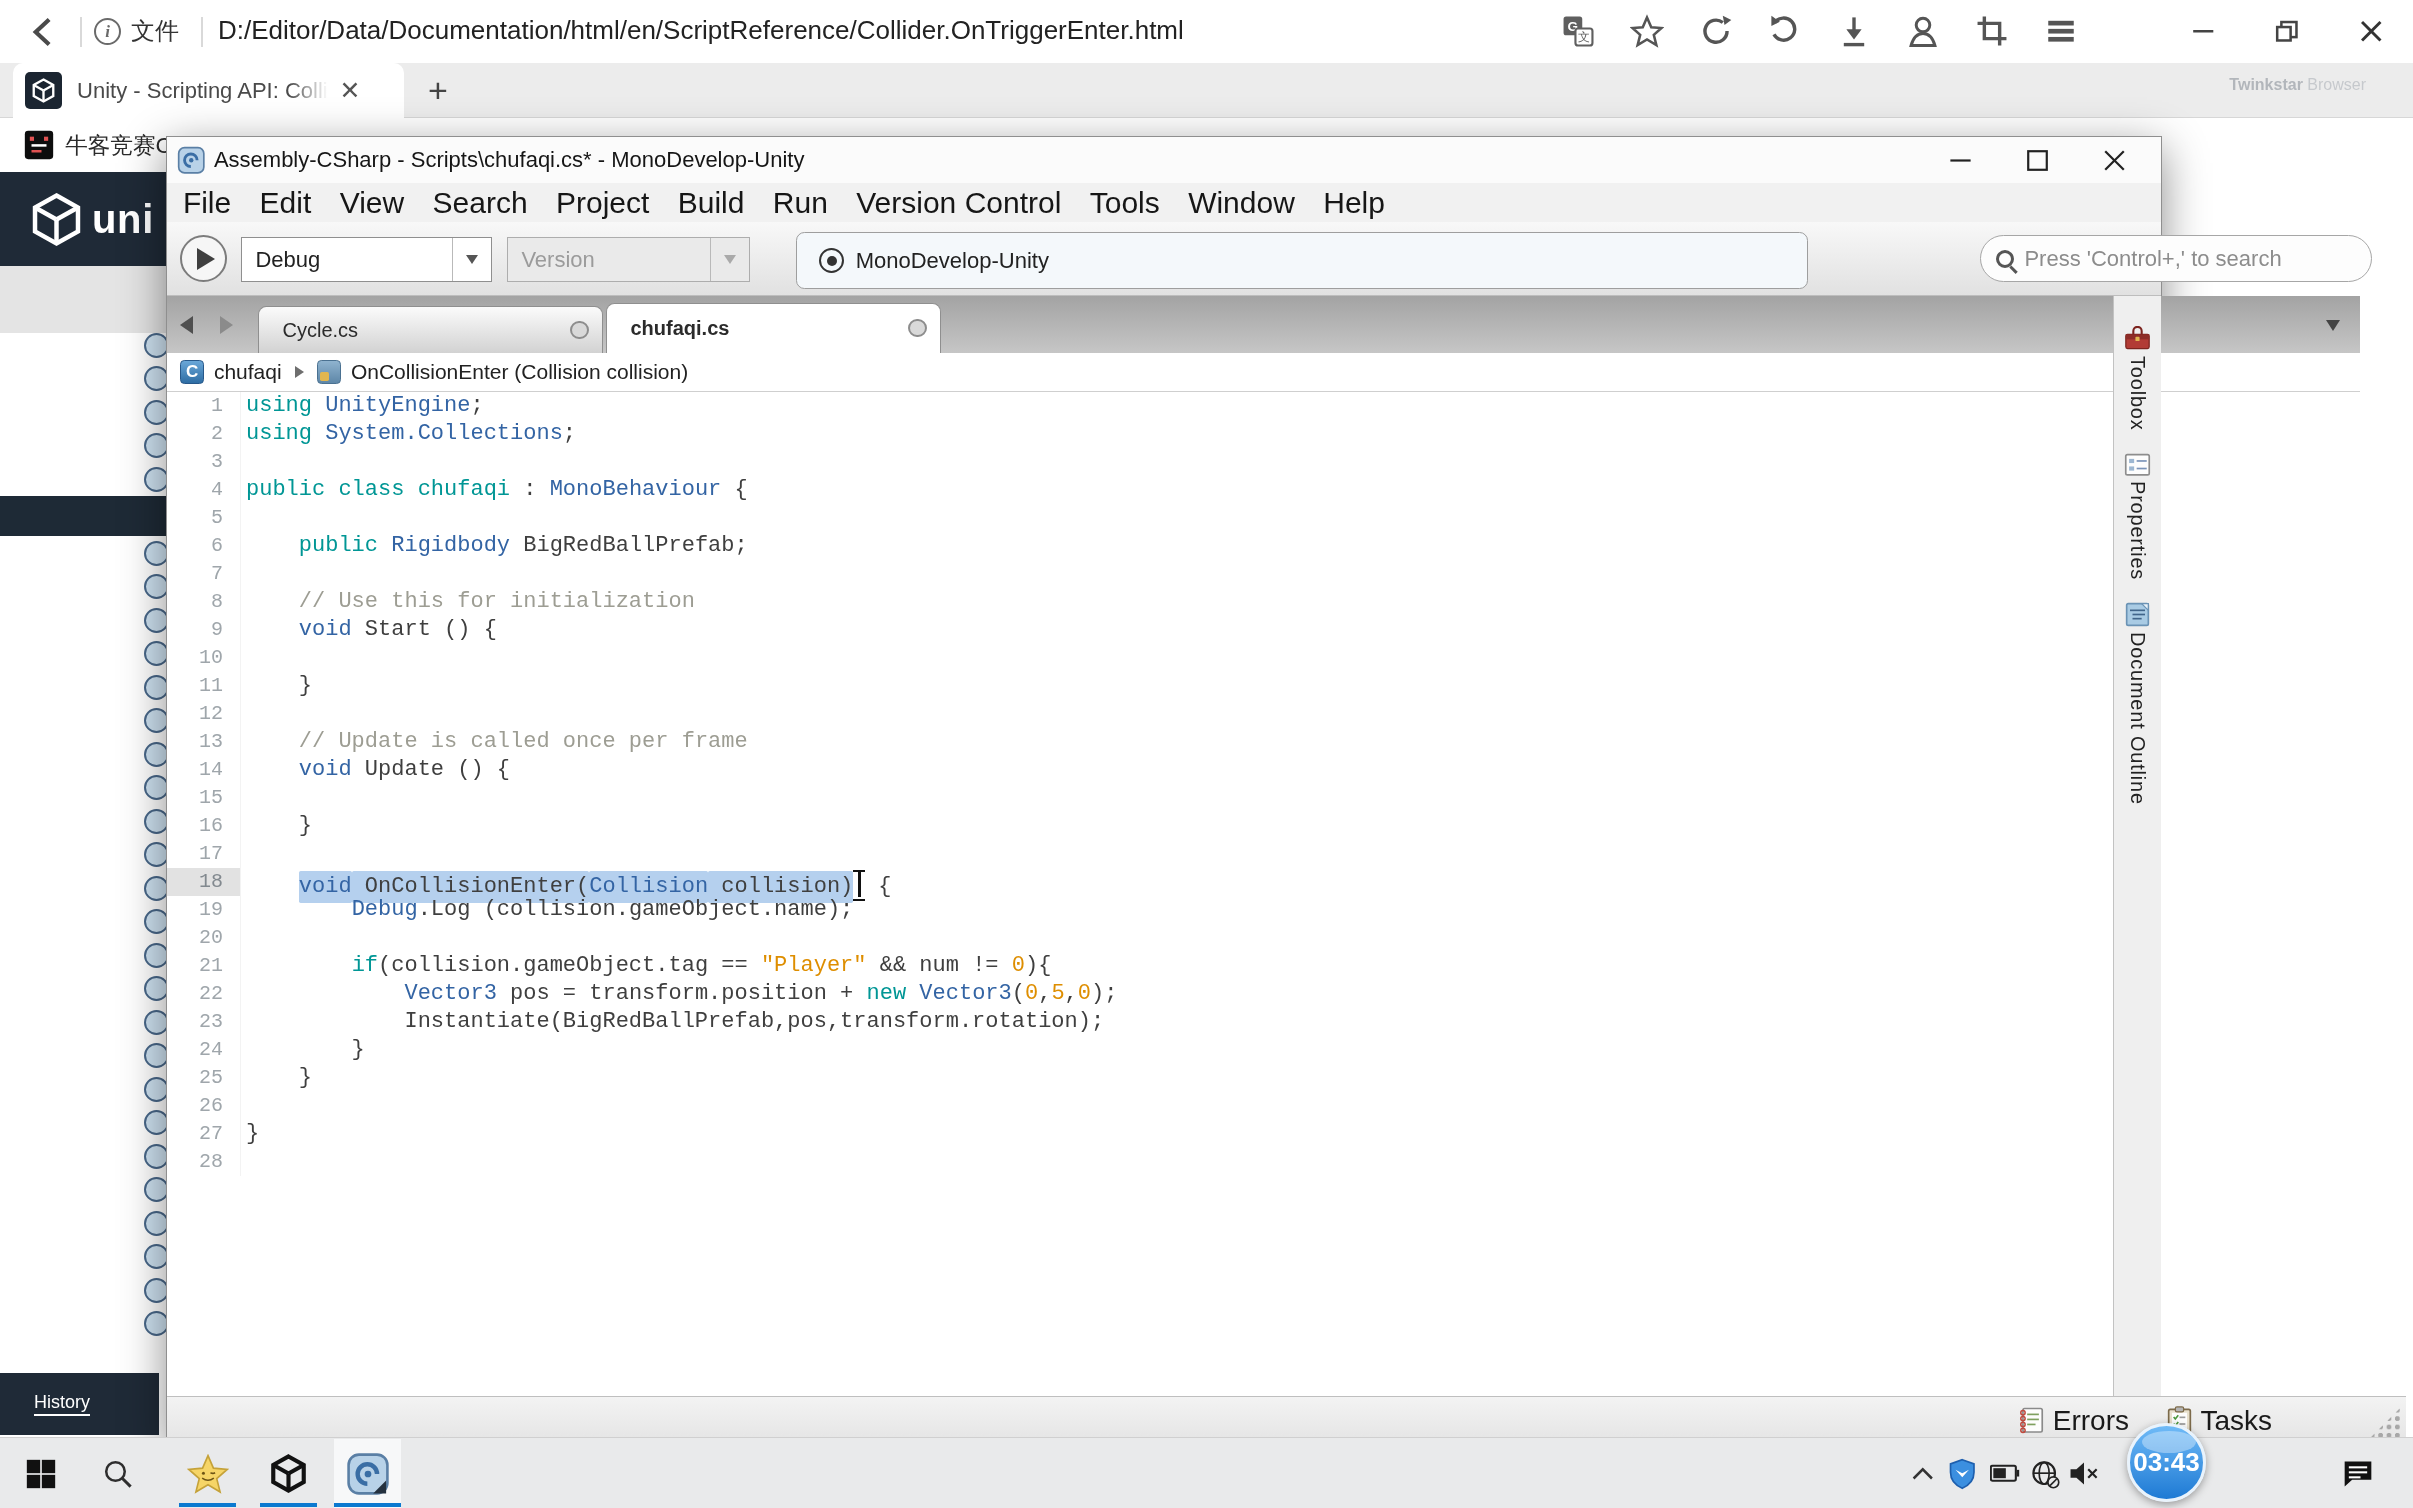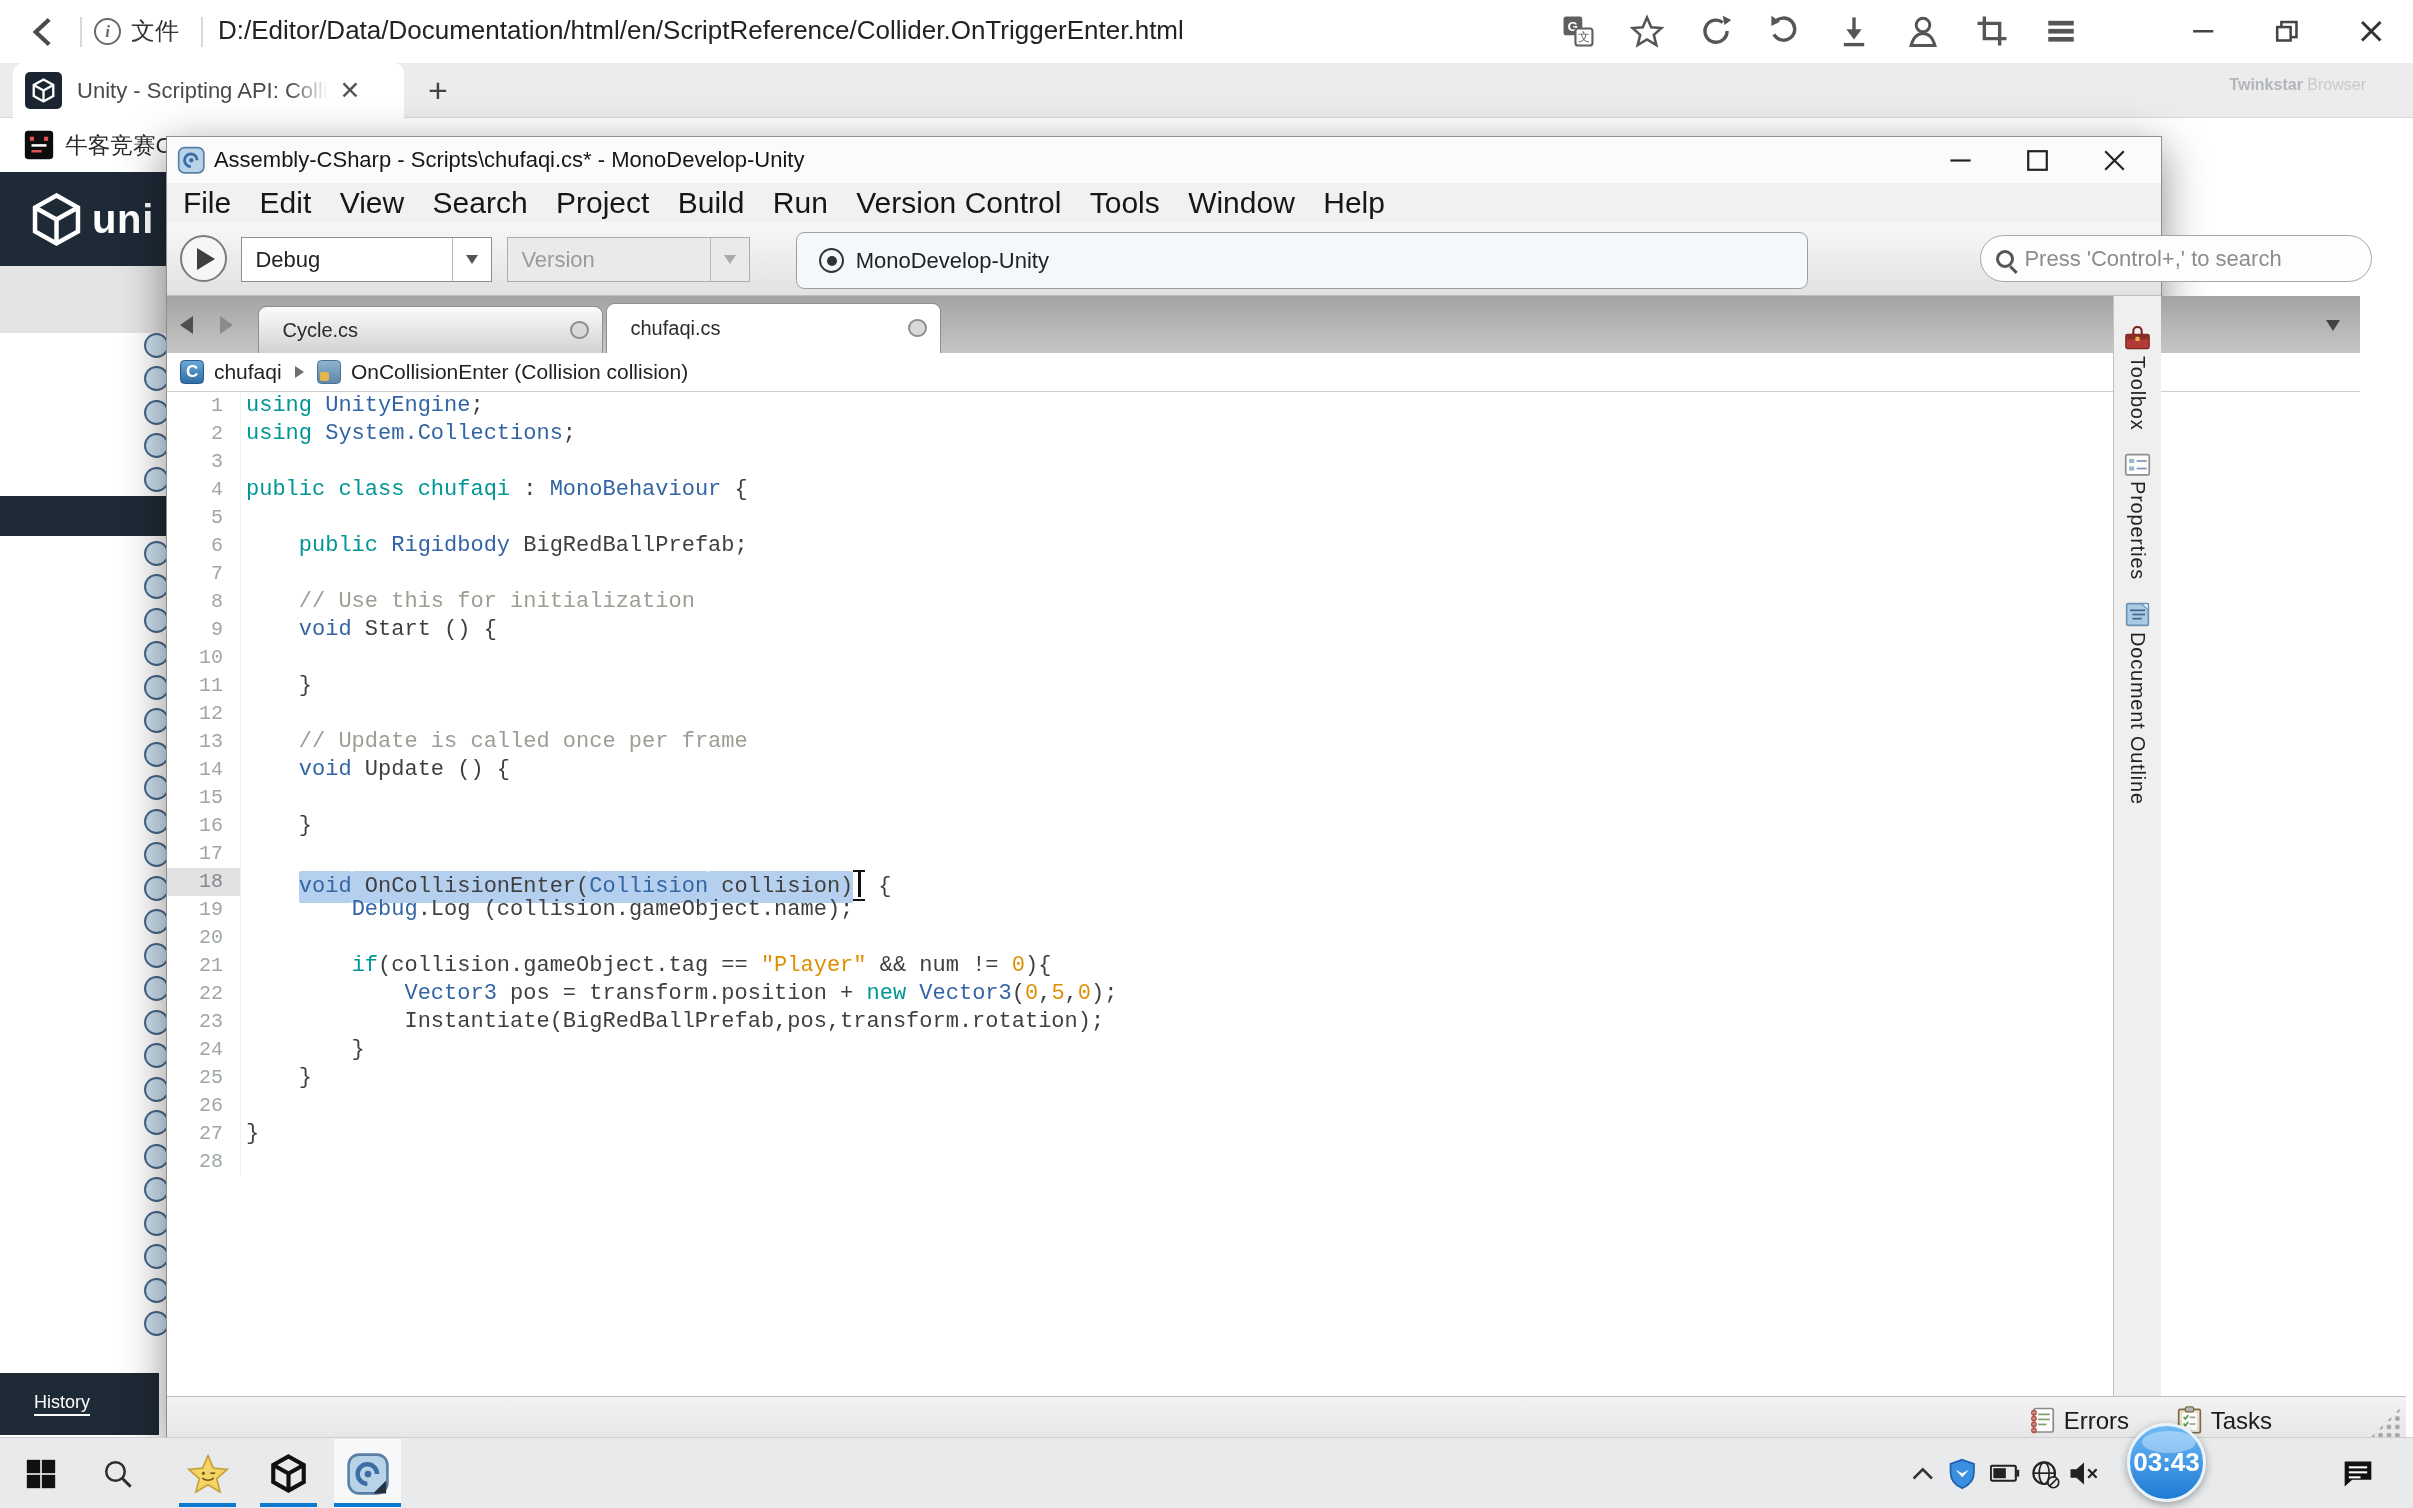--- a/index.html
+++ b/index.html
@@ -67,21 +67,21 @@
   .md-search .mag::after { content:""; position:absolute; left:12.6px; top:12.6px; width:3.4px; height:9.2px; background:#555; transform:rotate(-45deg); }
   .md-search input { border:0; outline:0; background:transparent; font-size:22px; color:#333; margin-left:10px; width:318px; font-family:inherit; }
   .md-search input::placeholder { color:#8c8c8c; }
   
   .md-tabstrip { position:absolute; left:0; top:159px; width:2193px; height:57px; background:linear-gradient(#a3a3a3,#c6c6c6); }
   .ts-arrows { position:absolute; left:6.7px; top:15px; display:flex; gap:15px; }
   .ts-arrow { width:25px; height:27px; display:flex; align-items:center; justify-content:center; }
   .tri-l { border-right:13.4px solid #4f4f4f; border-top:9.2px solid transparent; border-bottom:9.2px solid transparent; }
   .tri-r { border-left:13.4px solid #8b8b8b; border-top:9.2px solid transparent; border-bottom:9.2px solid transparent; }
   .ed-tab { position:absolute; top:10px; height:47px; border:0.8px solid #8f8f8f; border-bottom:0; border-radius:8.4px 8.4px 0 0; display:flex; align-items:center; background:linear-gradient(#fbfbfb,#d2d2d2); }
-  .ed-tab.active { background:#fff; height:50px; top:6.7px; z-index:2; }
+  .ed-tab.active { background:#fff; height:50px; top:6.7px; z-index:2;font-weight:bold; }
   .ed-tab .tlabel { font-size:20px; color:#2b2b2b; margin-left:23.5px; }
   .ed-tab .tclose { margin-left:auto; margin-right:13.4px; width:18.4px; height:18.4px; border-radius:50%; border:2.5px solid #8d8d8d; background:#d9d9d9; }
   .ts-dd { position:absolute; right:20px; top:23.5px; border-top:11px solid #444; border-left:7.5px solid transparent; border-right:7.5px solid transparent; }
   
   .md-crumb { position:absolute; left:0; top:216px; width:2193px; height:39px; background:#fff; border-bottom:0.8px solid #cfcfcf; display:flex; align-items:center; }
   .ic-class { width:23.5px; height:23.5px; margin-left:13.4px; border-radius:4.2px; background:linear-gradient(#6aa7d8,#2e6da4); border:0.8px solid #27588a; color:#fff; font:bold 17px "Liberation Sans",sans-serif; display:flex; align-items:center; justify-content:center; flex:0 0 auto;}
   .crumb-txt { font-size:21px; color:#222; margin-left:10px; }
   .crumb-arr { margin-left:13.4px; border-left:9.2px solid #6e6e6e; border-top:6.7px solid transparent; border-bottom:6.7px solid transparent; }
   .ic-method { width:23.5px; height:23.5px; margin-left:13.4px; border-radius:4.2px; background:linear-gradient(#8fb3cf,#5e87a8); border:0.8px solid #4a7191; position:relative; flex:0 0 auto;}
   .ic-method::after { content:""; position:absolute; left:1.7px; bottom:1.7px; width:9.2px; height:9.2px; background:#e2b64e; border-radius:1.7px; }
@@ -97,21 +97,21 @@
   .ibeam { display:inline-block; width:11.7px; height:30px; position:relative; vertical-align:-5.9px; }
   .ibeam::before { content:""; position:absolute; left:5px; top:1.7px; width:2.5px; height:27px; background:#111; }
   .ibeam::after { content:""; position:absolute; left:0; top:1.7px; width:11.7px; height:27px; border-top:2.5px solid #111; border-bottom:2.5px solid #111; }
   
   .md-dock { position:absolute; right:0; top:159px; width:48px; height:1101px; background:#efefef; border-left:0.8px solid #c2c2c2; display:flex; flex-direction:column; align-items:center; }
   .dock-item { display:flex; flex-direction:column; align-items:center; }
   .dock-label { writing-mode:vertical-rl; font-size:20px; color:#222; margin-top:5px; letter-spacing:0.8px; }
   
   .md-statusbar { position:absolute; left:0; bottom:0; width:2239px; height:48px; background:linear-gradient(#f3f3f3,#e4e4e4); border-top:0.8px solid #bfbfbf; }
   .sb-btn { position:absolute; top:6.7px; height:34px; display:flex; align-items:center; gap:8.4px; }
-  .sb-btn span { font-size:24px; color:#1a1a1a; }
+  .sb-btn span { font-size:28px; color:#1a1a1a; }
   .grip { position:absolute; right:3.4px; bottom:3.4px; width:35px; height:35px;
           background-image:radial-gradient(circle, #a8a8a8 2.2px, transparent 2.8px); background-size:8.4px 8.4px;
           clip-path:polygon(100% 0, 100% 100%, 0 100%); }
   
   .taskbar { position:absolute; left:0; top:1437px; width:2413px; height:71px; background:#e9eaeb; border-top:0.8px solid #d0d0d0; }
   .tb-btn { position:absolute; top:0; height:71px; display:flex; align-items:center; justify-content:center; }
   .tb-underline { position:absolute; height:4.2px; background:var(--accent); bottom:0.8px; }
   .tb-active { position:absolute; left:334px; top:0.8px; width:67px; height:70px; background:#f7f8f9; }
   .clockball { position:absolute; left:2127px; top:1423px; width:79px; height:79px; border-radius:50%;
                background:linear-gradient(#6fbaf7,#1e7ad4); border:3.4px solid #e9f3fc; box-shadow:0 2.5px 8.4px rgba(0,0,0,.35);

